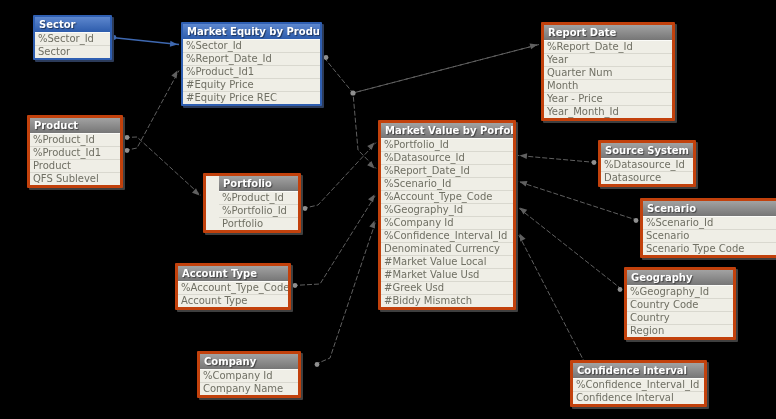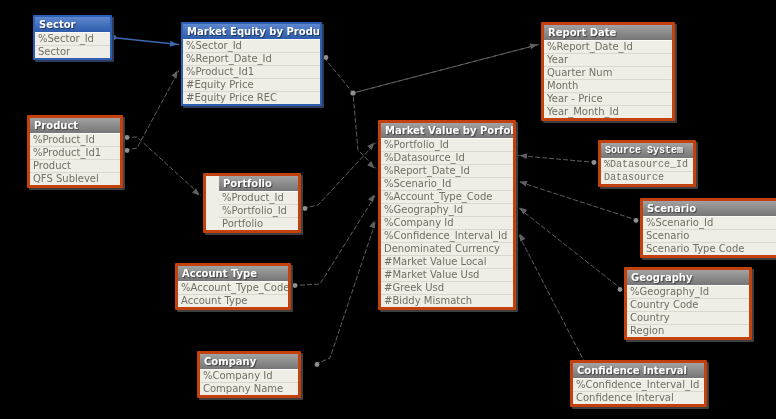--- a/index.html
+++ b/index.html
@@ -104,32 +104,32 @@
         <div class="row">%Account_Type_Code</div>
         <div class="row">%Geography_Id</div>
         <div class="row">%Company Id</div>
         <div class="row">%Confidence_Interval_Id</div>
         <div class="row">Denominated Currency</div>
         <div class="row">#Market Value Local</div>
         <div class="row">#Market Value Usd</div>
         <div class="row">#Greek Usd</div>
         <div class="row">#Biddy Mismatch</div>
       </div>
-      <div class="tbl" style="left: 598px; top: 140px; width: 98px; font-family: Liberation Mono, monospace;">
+      <div class="tbl" style="left: 598px; top: 140px; width: 98px;">
         <div class="hdr">Source System</div>
         <div class="row first">%Datasource_Id</div>
         <div class="row">Datasource</div>
       </div>
       <div class="tbl" style="left: 640px; top: 198px; width: 150px;">
         <div class="hdr">Scenario</div>
         <div class="row first">%Scenario_Id</div>
         <div class="row">Scenario</div>
         <div class="row">Scenario Type Code</div>
       </div>
-      <div class="tbl" style="left: 624px; top: 267px; width: 128px;">
+      <div class="tbl" style="left: 624px; top: 267px; width: 112px;">
         <div class="hdr">Geography</div>
         <div class="row first">%Geography_Id</div>
         <div class="row">Country Code</div>
         <div class="row">Country</div>
         <div class="row">Region</div>
       </div>
       <div class="tbl" style="left: 175px; top: 263px; width: 116px;">
         <div class="hdr">Account Type</div>
         <div class="row first">%Account_Type_Code</div>
         <div class="row">Account Type</div>

